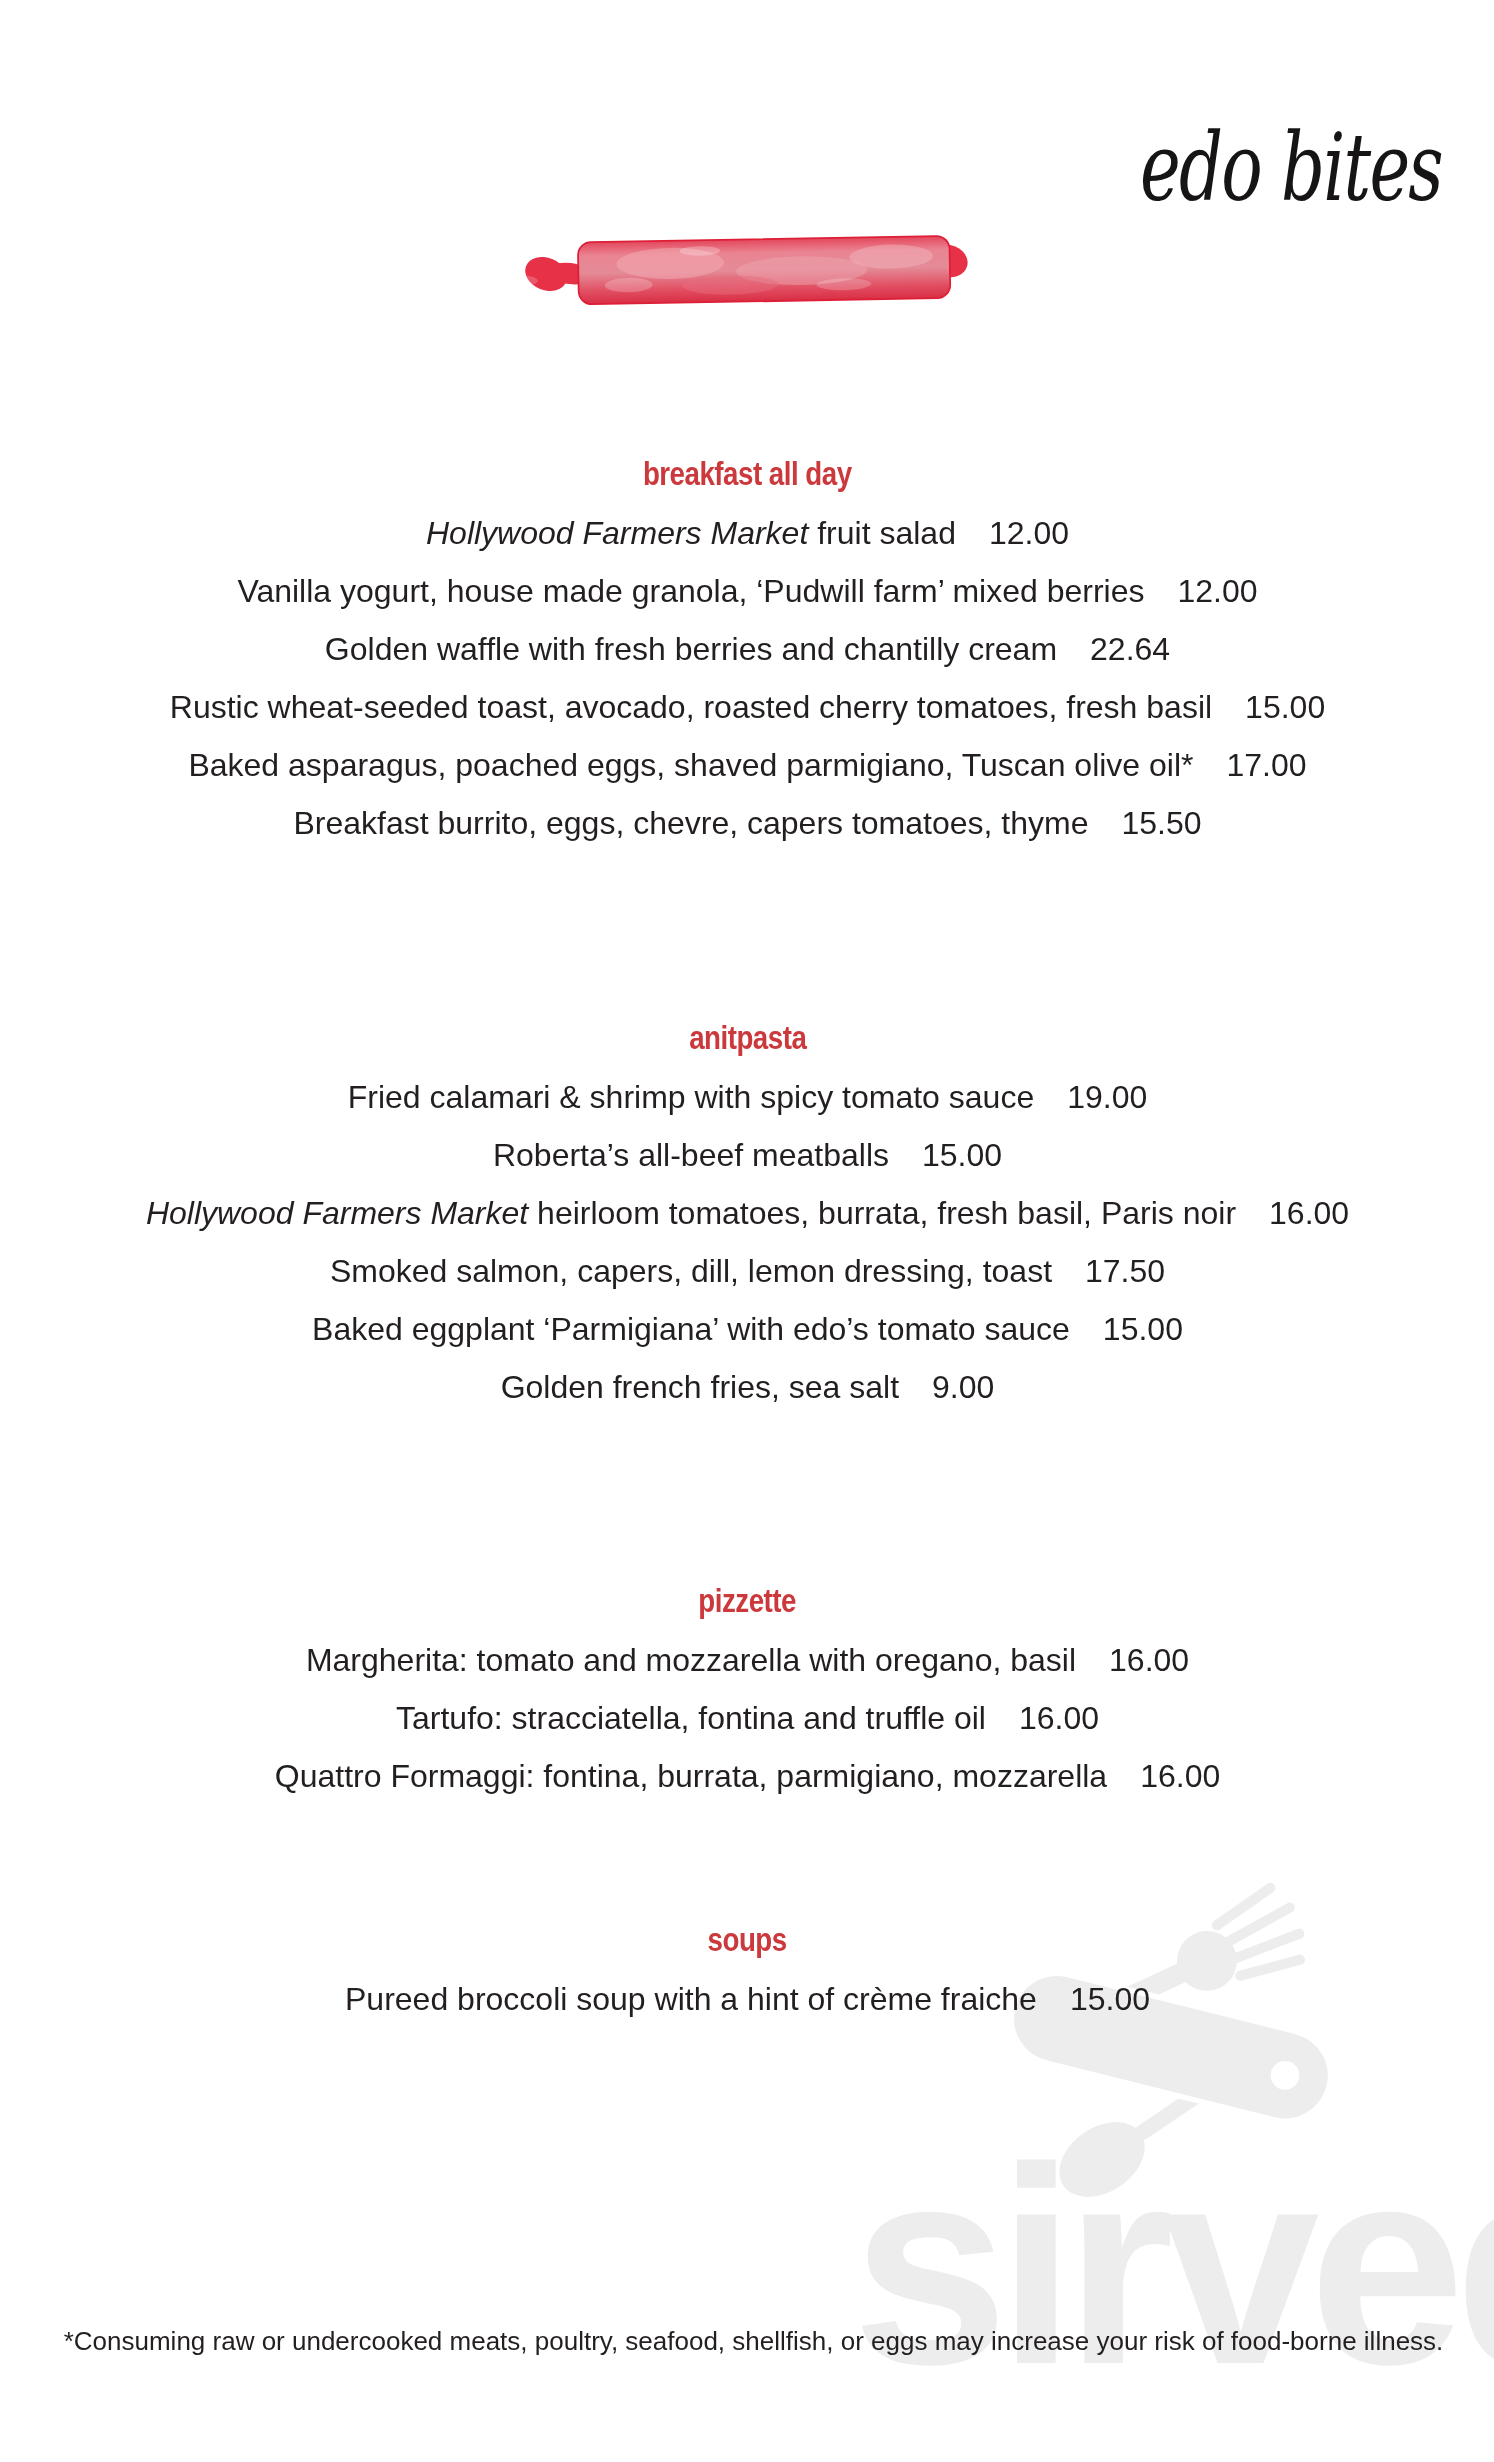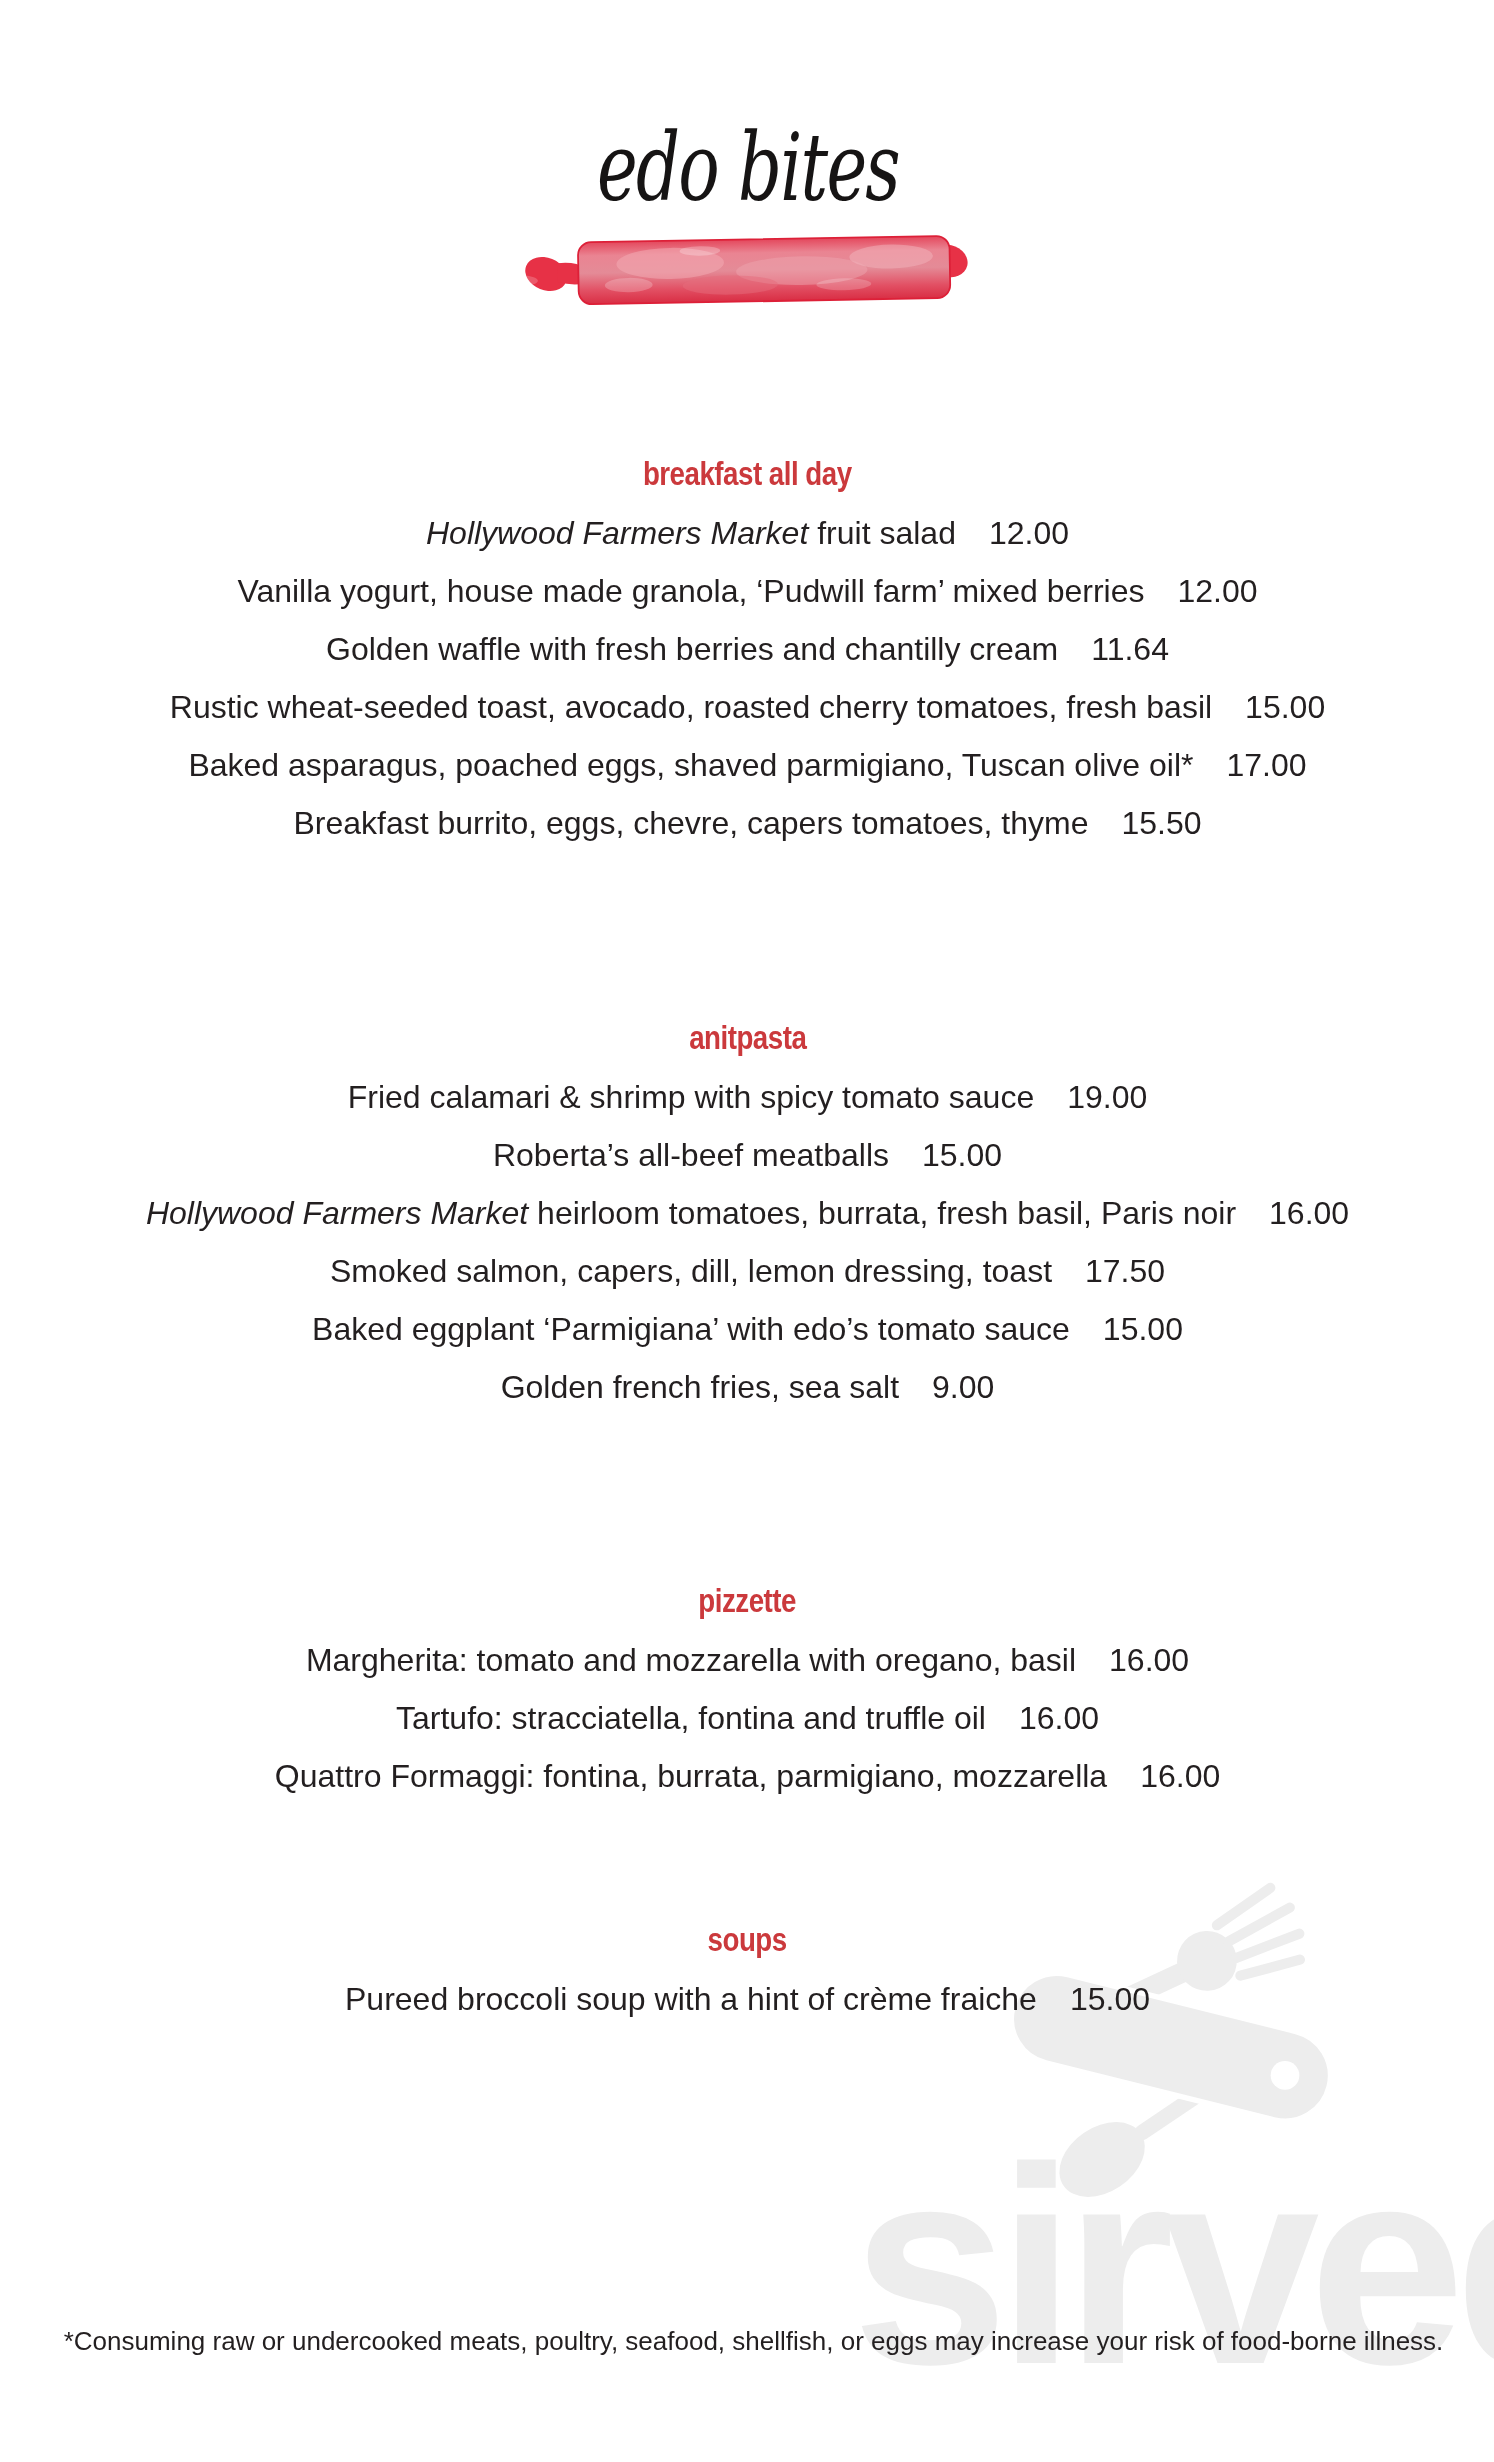--- a/index.html
+++ b/index.html
@@ -19,21 +19,21 @@
   .wm-word {
     position: absolute; left: 852px; top: 2126px;
     font-size: 281px; line-height: 1; font-weight: bold;
     letter-spacing: -10.8px; white-space: nowrap;
     color: var(--wm, #ededed);
   }
 
   
   .content-layer { position: absolute; inset: 0; z-index: 1; }
 
-  .logo-block { position: absolute; top: 117px; left: 0; width: 100%; text-align: center; }
+  .logo-block { position: absolute; top: 117px; left: 0; width: 100%; text-align: right; }
   .logo-text {
     display: inline-block;
     font-family: "DejaVu Serif", serif;
     font-style: italic;
     font-size: 93px; line-height: 1.1;
     transform: scaleX(0.74);
     color: #161414;
     letter-spacing: -2.4px;
   }
   .pin-wrap { position: absolute; top: 226px; left: 50%; transform: translateX(-50%); width: 454px; height: 96px; }
@@ -139,21 +139,21 @@
         </g>
       </svg>
     </div>
 
     <main data-interactable="false">
   <section class="menu-section s0" data-interactable="false">
     <h2 class="section-title" data-interactable="false">breakfast all day</h2>
     <div class="items" data-interactable="false">
             <div class="item" data-interactable="false"><span data-interactable="false"><span class="it">Hollywood Farmers Market</span><span> fruit salad</span></span><span class="price" data-interactable="false">12.00</span></div>
             <div class="item" data-interactable="false"><span data-interactable="false"><span>Vanilla yogurt, house made granola, ‘Pudwill farm’ mixed berries</span></span><span class="price" data-interactable="false">12.00</span></div>
-            <div class="item" data-interactable="false"><span data-interactable="false"><span>Golden waffle with fresh berries and chantilly cream</span></span><span class="price" data-interactable="false">11.64</span></div>
+            <div class="item" data-interactable="false"><span data-interactable="false"><span>Golden waffle with fresh berries and chantilly cream</span></span><span class="price" data-interactable="false">22.64</span></div>
             <div class="item" data-interactable="false"><span data-interactable="false"><span>Rustic wheat-seeded toast, avocado, roasted cherry tomatoes, fresh basil</span></span><span class="price" data-interactable="false">15.00</span></div>
             <div class="item" data-interactable="false"><span data-interactable="false"><span>Baked asparagus, poached eggs, shaved parmigiano, Tuscan olive oil*</span></span><span class="price" data-interactable="false">17.00</span></div>
             <div class="item" data-interactable="false"><span data-interactable="false"><span>Breakfast burrito, eggs, chevre, capers tomatoes, thyme</span></span><span class="price" data-interactable="false">15.50</span></div>
           </div>
   </section>
 
   <section class="menu-section s1" data-interactable="false">
     <h2 class="section-title" data-interactable="false">anitpasta</h2>
     <div class="items" data-interactable="false">
             <div class="item" data-interactable="false"><span data-interactable="false"><span>Fried calamari &amp; shrimp with spicy tomato sauce</span></span><span class="price" data-interactable="false">19.00</span></div>

